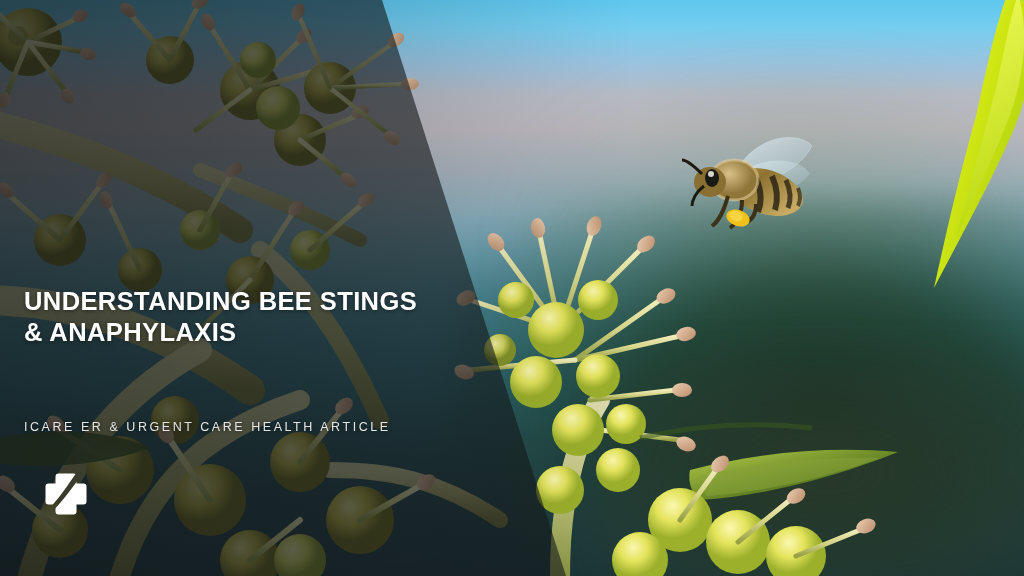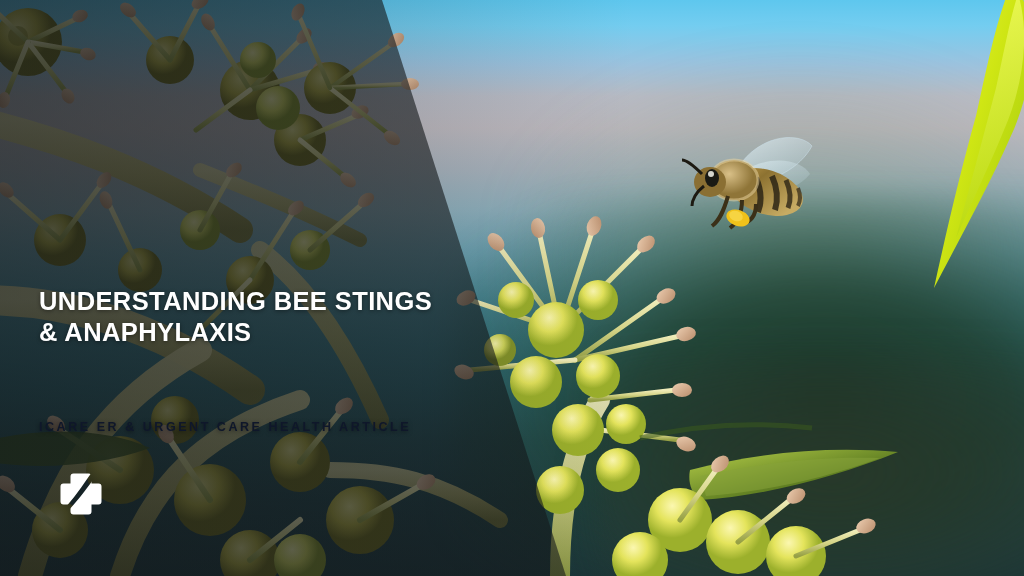--- a/index.html
+++ b/index.html
@@ -76,38 +76,38 @@
     background:linear-gradient(105deg, rgba(18,22,24,.62) 0%, rgba(20,24,26,.60) 62%, rgba(22,26,28,.52) 100%);
     clip-path: polygon(0 0, 382px 0, 566px 576px, 0 576px);
   }
   .overlay-soft{
     position:absolute; inset:0;
     background:linear-gradient(to right, rgba(10,14,16,.30) 0%, rgba(10,14,16,.10) 42%, rgba(10,14,16,0) 62%);
   }
 
   
   .content{
-    position:absolute; left:0; top:0; width:520px; height:576px;margin-left:15px;
+    position:absolute; left:0; top:0; width:520px; height:576px;
   }
   .title{
     position:absolute; left:24px; top:286px;
     width:460px;
     color:#ffffff;
     font-size:25.5px;
     line-height:31px;
     font-weight:bold;
     letter-spacing:.4px;
     text-shadow:0 1px 4px rgba(0,0,0,.45);
     white-space:pre-line;
   }
   .subtitle{
     position:absolute; left:24px; top:420px;
-    color:#0f172a;
+    color:#e5e5e5;
     font-size:12.5px;
-    font-weight:bold;
+    font-weight:normal;
     letter-spacing:2.55px;
     text-shadow:0 1px 4px rgba(0,0,0,.5);
   }
   .logo{ position:absolute; left:44px; top:472px; width:44px; height:44px; }
 </style>
 </head>
 <body>
 
 <div id="banner">
 

